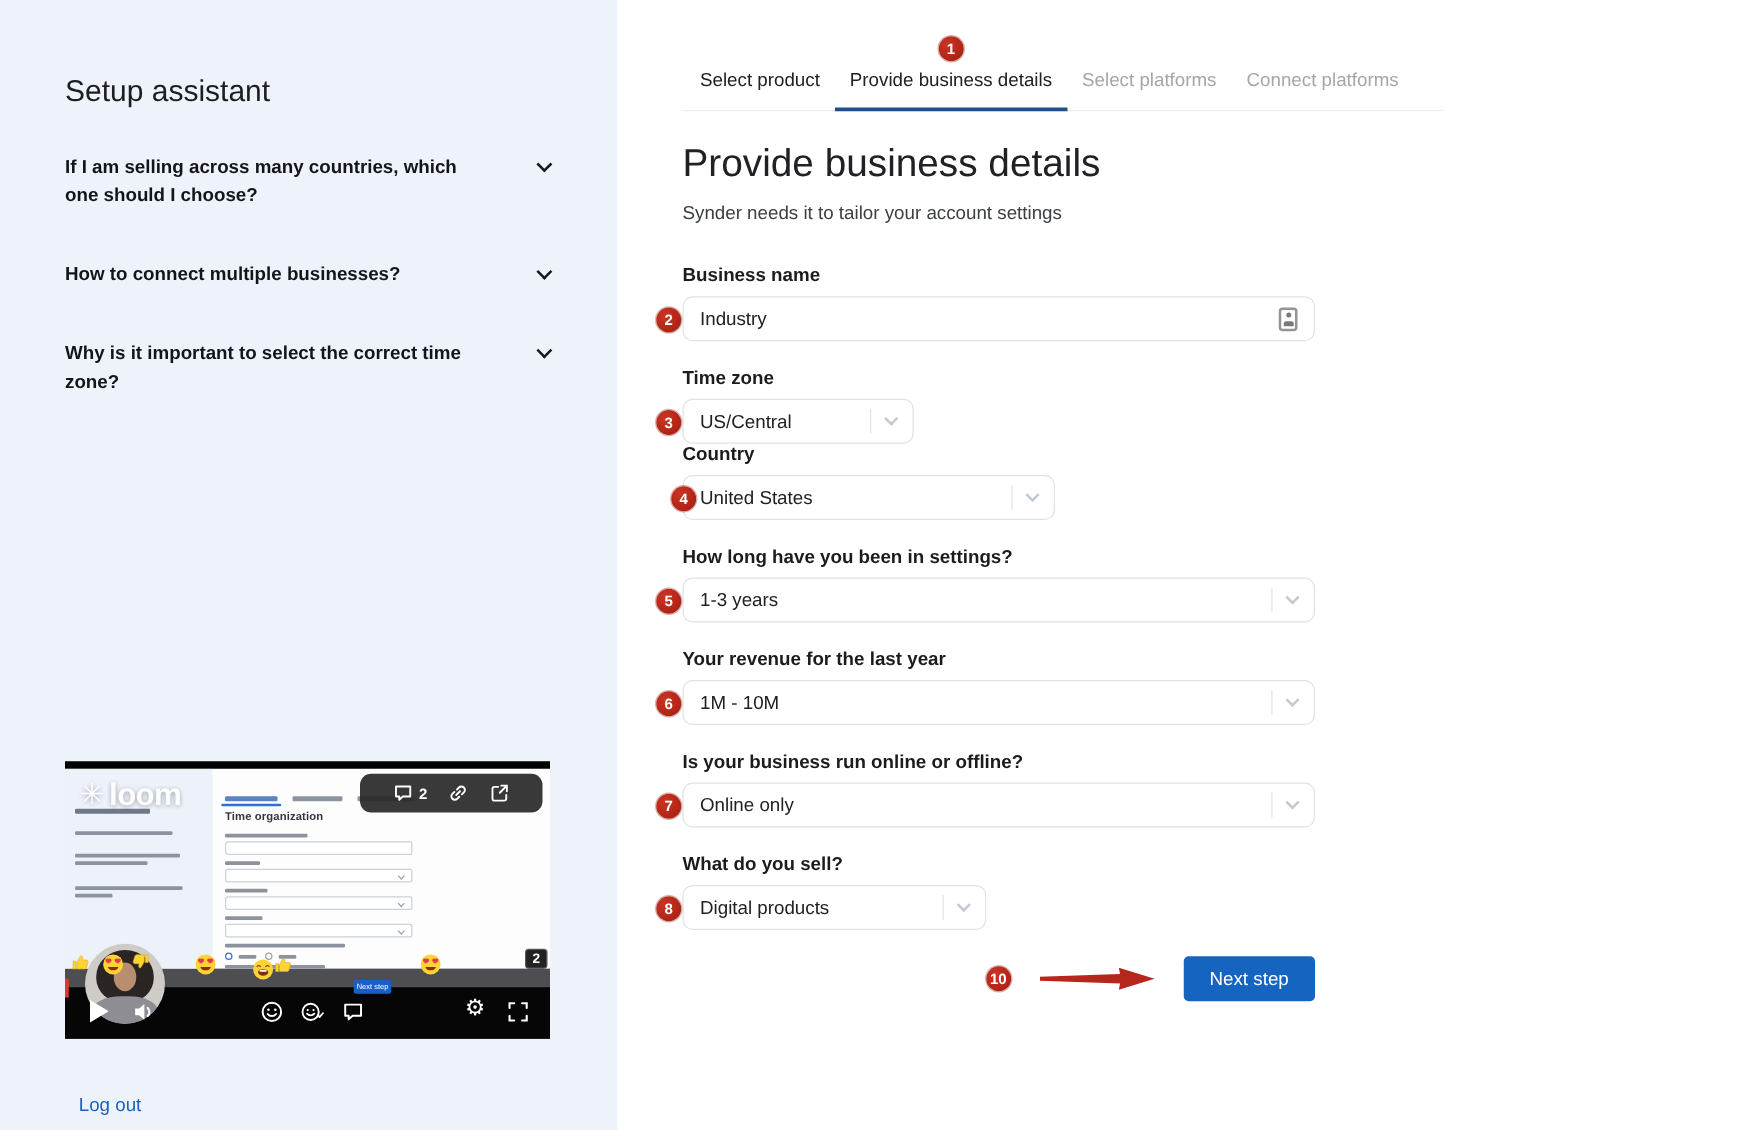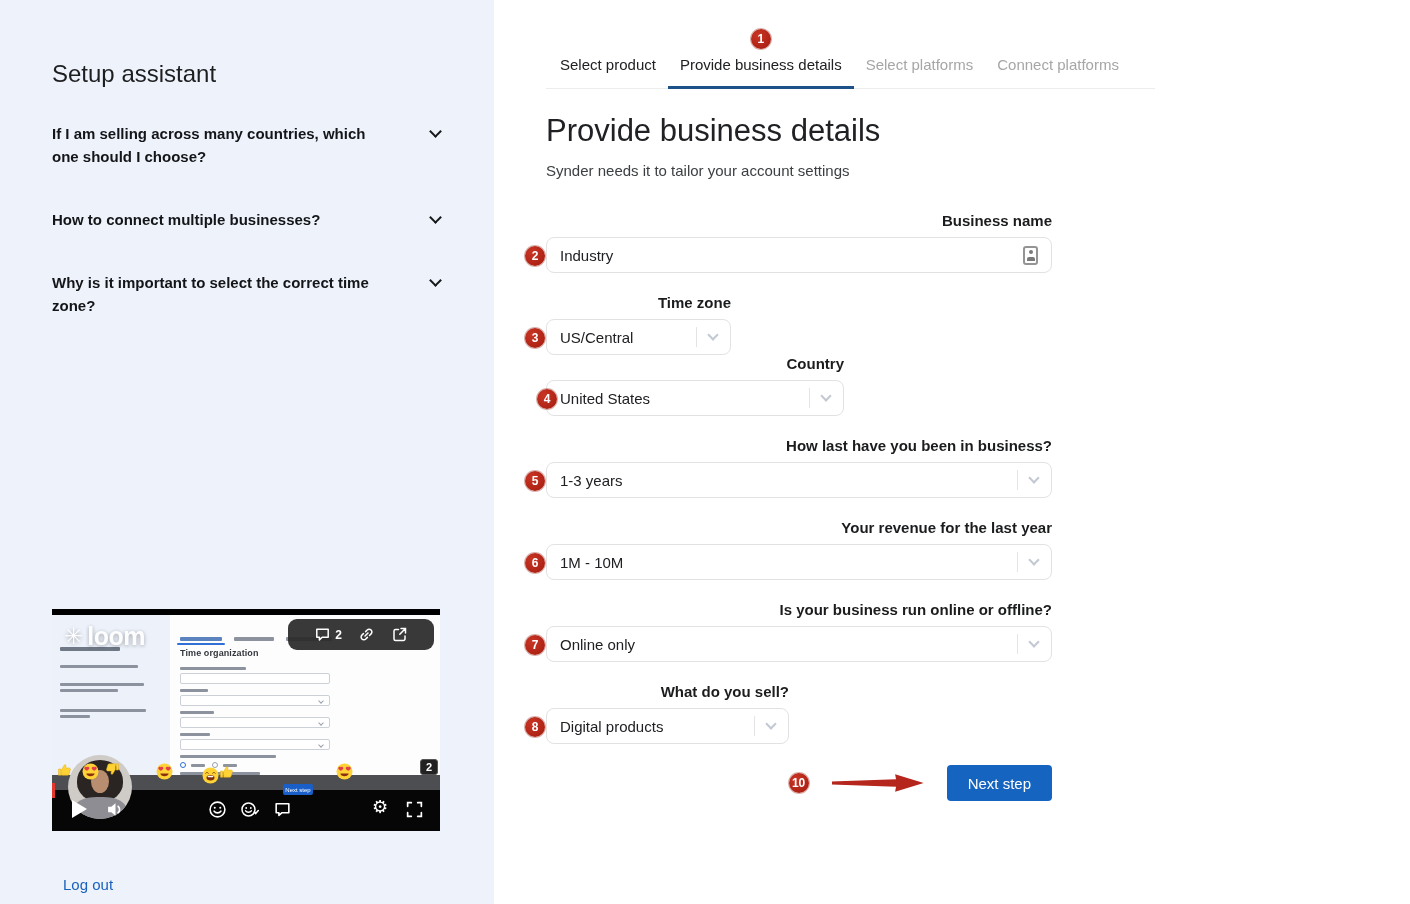--- a/index.html
+++ b/index.html
@@ -54,21 +54,21 @@
   .tabs { display:flex; margin-top:56px; border-bottom:1px solid #ececec; padding-left:2px; }
   .tab { position:relative; padding:0 12px 13px; font-size:15px; color:#202124; border-bottom:3px solid transparent; margin-bottom:-1px; cursor:pointer; white-space:nowrap; }
   .tab.upcoming { color:#a6a6a6; }
   .tab.active { border-bottom-color:#1d5289; }
   .badge { display:inline-flex; width:20px; height:20px; border-radius:50%; background:radial-gradient(circle at 35% 32%, #c93525, #a31b0e); color:#fff; font-size:12px; font-weight:700; align-items:center; justify-content:center; box-shadow:0 0 0 1px rgba(140,28,14,.35); flex:none; }
   .step-dot { position:absolute; top:-27px; left:50%; transform:translateX(-50%); }
   .page-title { margin-top:24px; font-size:31px; font-weight:400; color:#202124; }
   .subtitle { margin-top:13px; font-size:15px; color:#3c4043; }
   .form { margin-top:33px; width:506px; }
   .fgroup { margin-bottom:21px; }
-  .flabel { display:block; font-size:15px; font-weight:700; color:#1b1c1e; margin-bottom:8px;text-align:right; }
+  .flabel { display:block; font-size:15px; font-weight:700; color:#1b1c1e; margin-bottom:8px; }
   .control { position:relative; height:36px; border:1px solid #e2e2e2; border-radius:8px; background:#fff; display:flex; align-items:center; padding:0 13px; font-size:15px; color:#202124; cursor:pointer; }
   .control .badge { position:absolute; left:-22px; top:8px; }
   .control .badge.overlap { left:-10px; }
   .sel-right { margin-left:auto; display:flex; align-items:center; gap:12px; }
   .vdiv { width:1px; height:20px; background:#e4e4e4; }
   .chev { width:8px; height:8px; border-right:2px solid #c3c9d2; border-bottom:2px solid #c3c9d2; transform:rotate(45deg); margin-top:-4px; }
   .row { display:flex;flex-direction:column; }
   .col-tz { width:185px; margin-right:23px; }
   .col-country { width:298px; }
   .col-sell { width:243px; margin-right:21px; }
@@ -312,21 +312,21 @@
               <span>United States</span>
               <span class="sel-right">
                   <span class="vdiv"></span>
                   <span class="chev"></span>
                 </span>
             </div>
           </div>
         </div>
 
         <div class="fgroup">
-          <span class="flabel">How last have you been in business?</span>
+          <span class="flabel">How long have you been in settings?</span>
           <div class="control">
             <span class="badge">5</span>
             <span>1-3 years</span>
             <span class="sel-right">
                 <span class="vdiv"></span>
                 <span class="chev"></span>
               </span>
           </div>
         </div>
 

